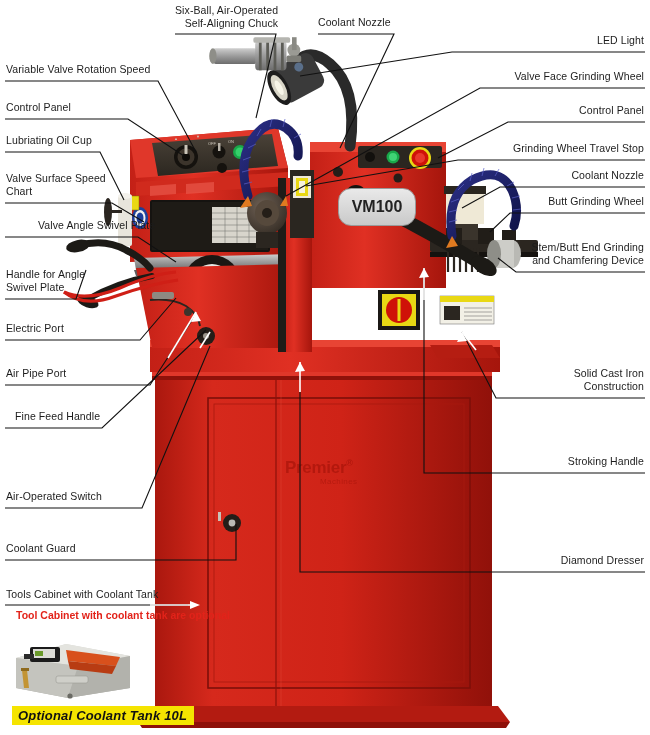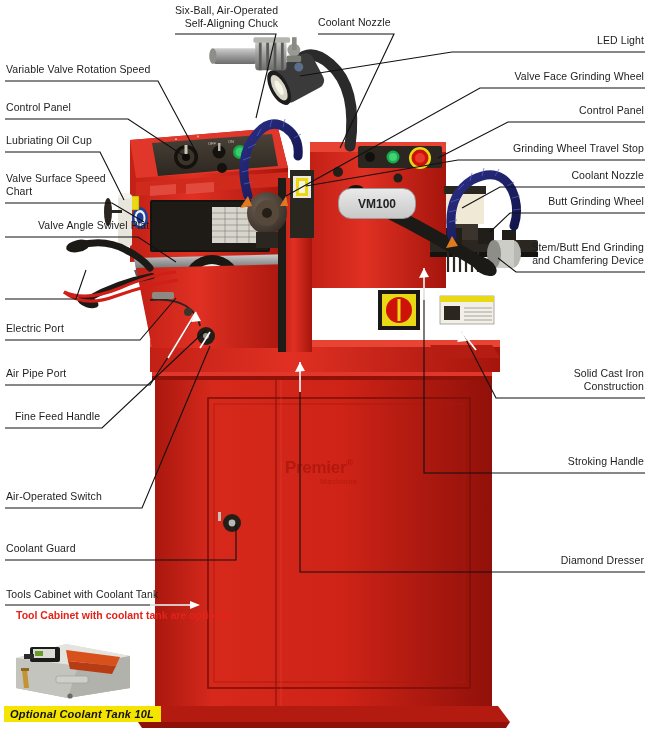--- a/index.html
+++ b/index.html
@@ -47,26 +47,26 @@
   }
 
   
   #tank-inset {
     position: absolute;
     left: 8px; top: 636px;
     width: 126px; height: 64px;
   }
   #tank-caption {
     position: absolute;
-    left: 4px; top: 706px;
+    left: 12px; top: 706px;
     background: #f5e400;
     color: #111;
     font-style: italic;
     font-weight: bold;
-    font-size: 11px;
+    font-size: 13px;
     padding: 2px 7px 2px 6px;
     letter-spacing: 0.2px;
     font-family: "Liberation Sans", sans-serif;
   }
 
   
   #machine { position: absolute; left: 0; top: 0; }
   #brand-premier {
     position: absolute;
     left: 285px; top: 458px;
@@ -83,26 +83,26 @@
     left: 320px; top: 477px;
     font-size: 8px;
     color: #a21208;
     opacity: .55;
     letter-spacing: 0.4px;
     font-family: "Liberation Sans", sans-serif;
   }
   #model-badge {
     position: absolute;
     left: 338px; top: 188px;
-    width: 78px; height: 31px;
+    width: 78px; height: 38px;
     background: linear-gradient(180deg,#e9e9e9,#c9c9c9);
     border-radius: 13px;
     border: 1px solid #9a9a9a;
     display: flex; align-items: center; justify-content: center;
-    font-size: 12px; font-weight: bold; color: #222;
+    font-size: 16px; font-weight: bold; color: #222;
     font-family: "Liberation Sans", sans-serif;
   }
 </style>
 </head>
 <body>
 
 <div id="stage">
 
   <svg id="machine" width="650" height="735" viewBox="0 0 650 735">
     <defs>
@@ -464,20 +464,22 @@
 
   <div class="callout left" style="left:6px; top:101px;">Control Panel</div>
 
   <div class="callout left" style="left:6px; top:134px;">Lubriating Oil Cup</div>
 
   <div class="callout left" style="left:6px; top:172px;">Valve Surface Speed
 Chart</div>
 
   <div class="callout left" style="left:6px; top:219px;margin-left:32px;">Valve Angle Swivel Plate</div>
 
+  <div class="callout left" style="left:6px; top:268px;">Handle for Angle
+Swivel Plate</div>
 
   <div class="callout left" style="left:6px; top:322px;">Electric Port</div>
 
   <div class="callout left" style="left:6px; top:367px;">Air Pipe Port</div>
 
   <div class="callout left" style="left:6px; top:410px;padding-left:9px;">Fine Feed Handle</div>
 
   <div class="callout left" style="left:6px; top:490px;">Air-Operated Switch</div>
 
   <div class="callout left" style="left:6px; top:542px;">Coolant Guard</div>

